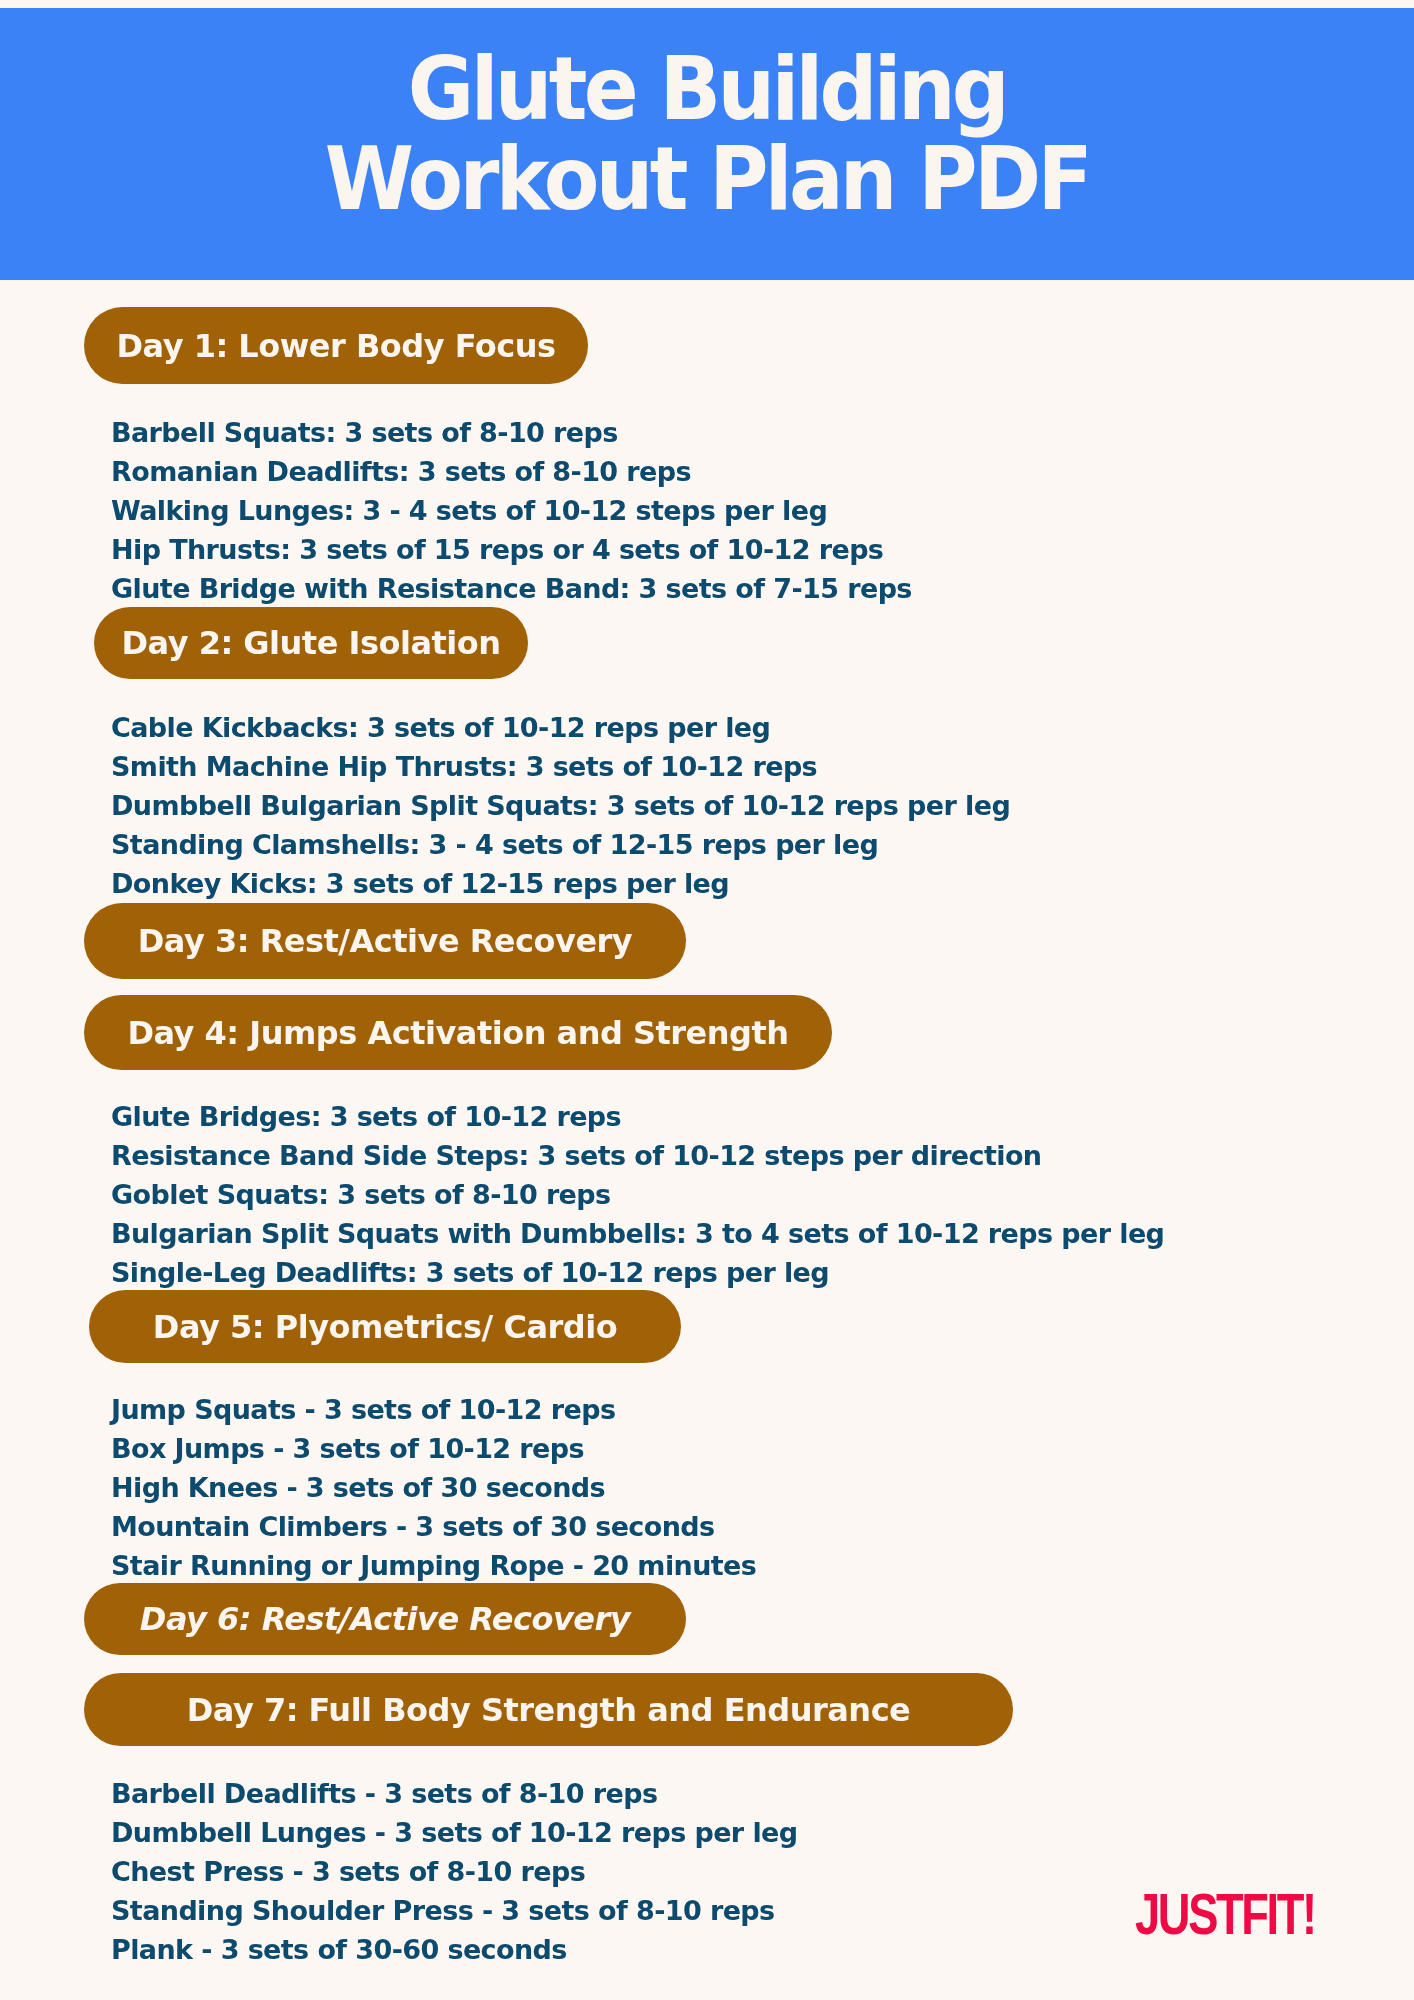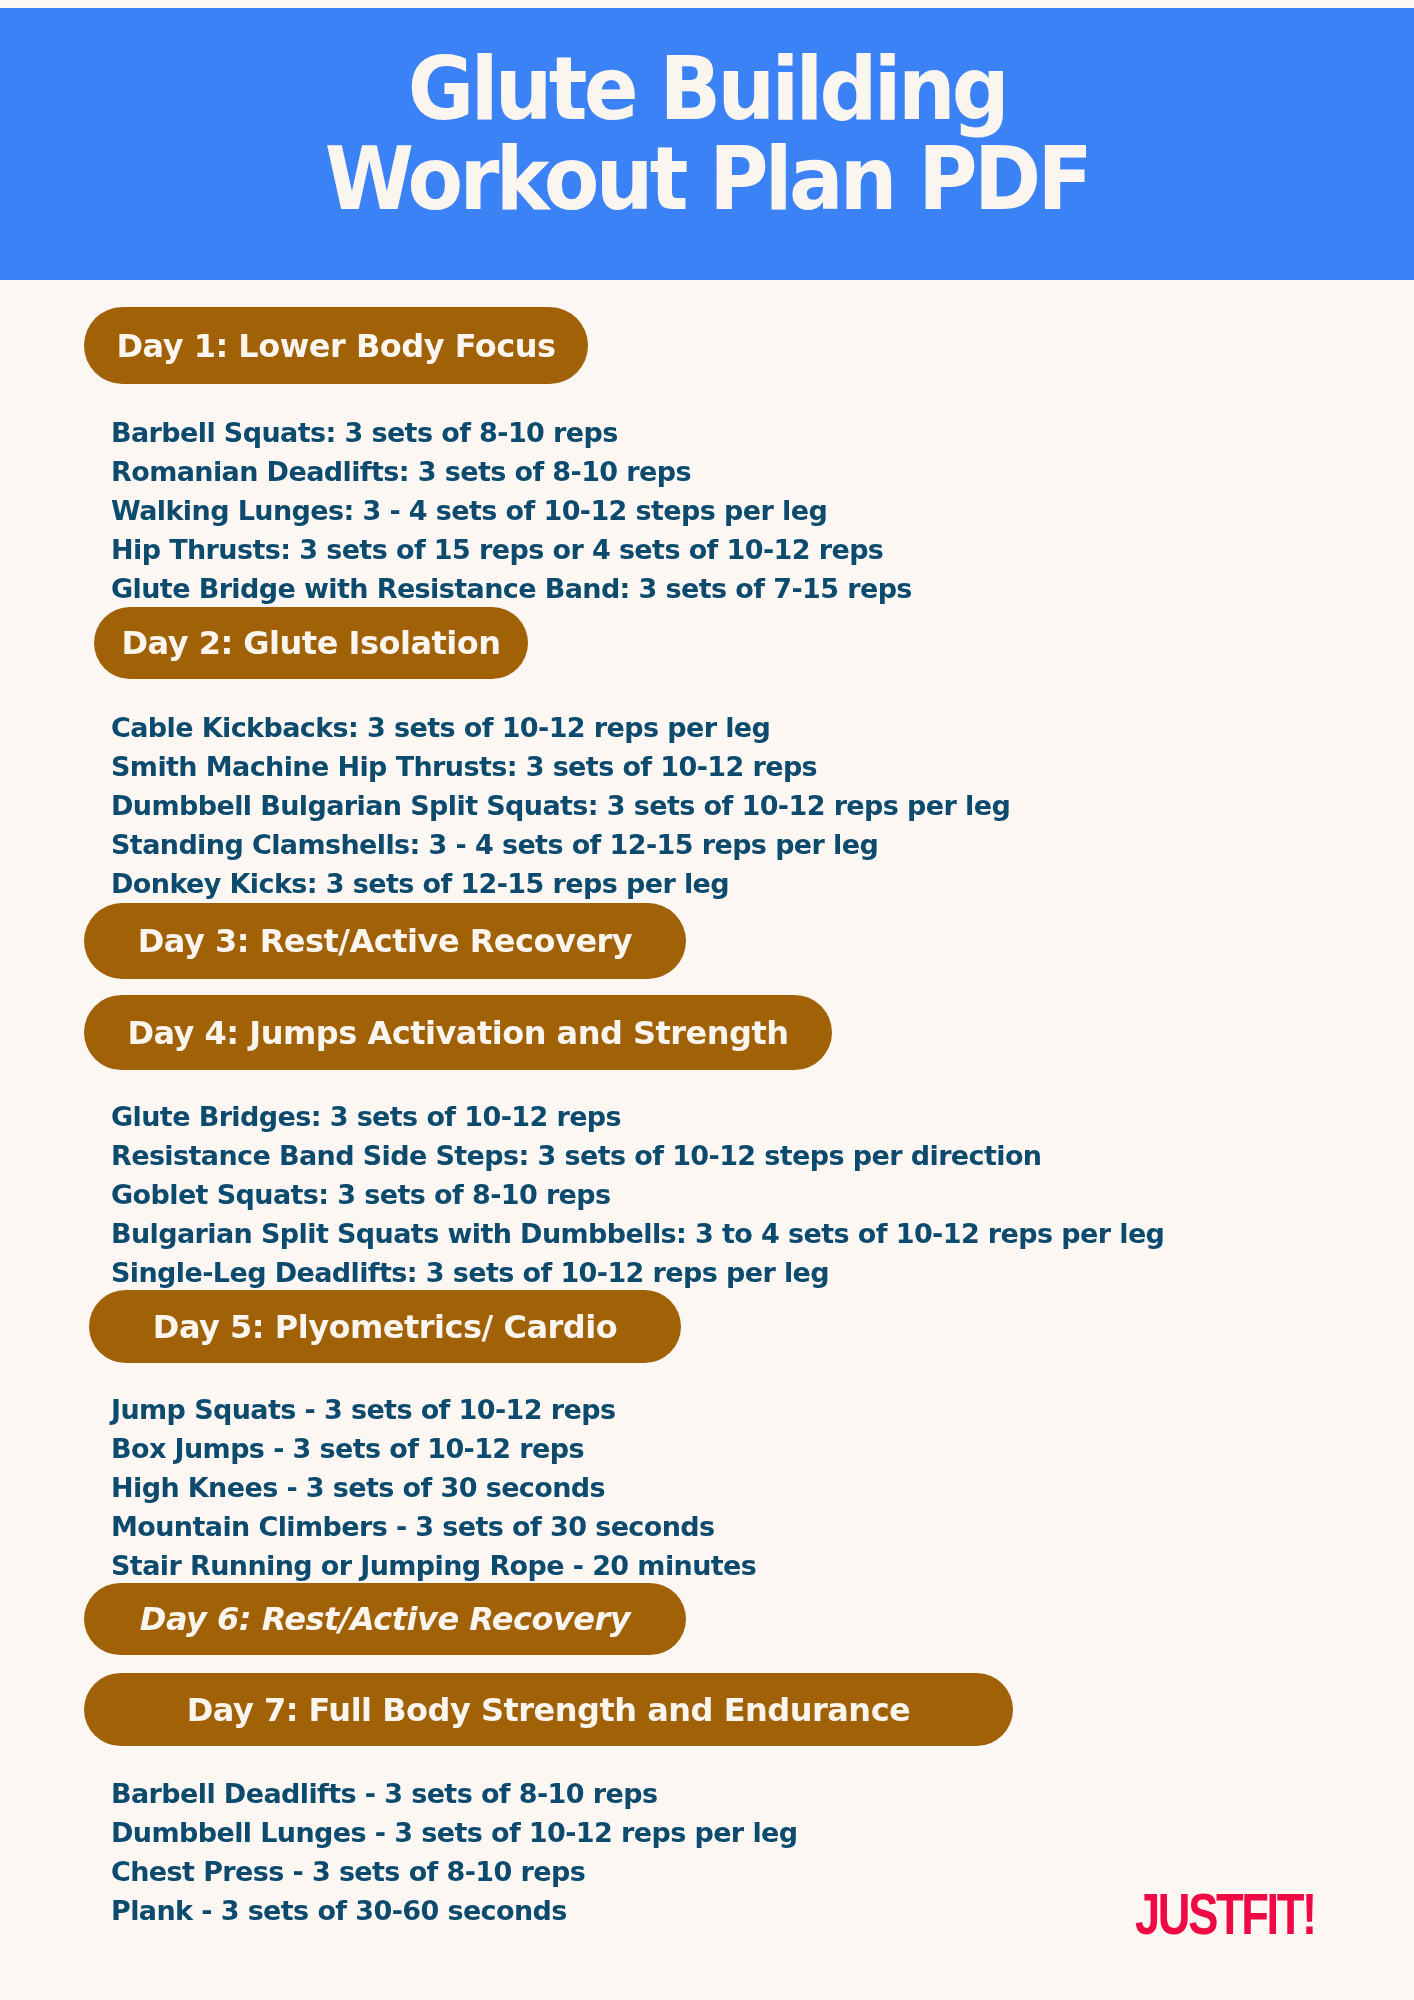--- a/index.html
+++ b/index.html
@@ -87,16 +87,17 @@
   <li>Stair Running or Jumping Rope - 20 minutes</li>
 </ul>
 
 <div class="pill" style="left:84px;top:1583px;width:602px;height:72px;font-style:italic;">Day 6: Rest/Active Recovery</div>
 
 <div class="pill" style="left:84px;top:1673px;width:929px;height:73px;">Day 7: Full Body Strength and Endurance</div>
 <ul class="list" style="top:1758px;">
   <li>Barbell Deadlifts - 3 sets of 8-10 reps</li>
   <li>Dumbbell Lunges - 3 sets of 10-12 reps per leg</li>
   <li>Chest Press - 3 sets of 8-10 reps</li>
+  <li>Standing Shoulder Press - 3 sets of 8-10 reps</li>
   <li>Plank - 3 sets of 30-60 seconds</li>
 </ul>
 
 <div class="logo">JUSTFIT!</div>
 
 </body></html>

